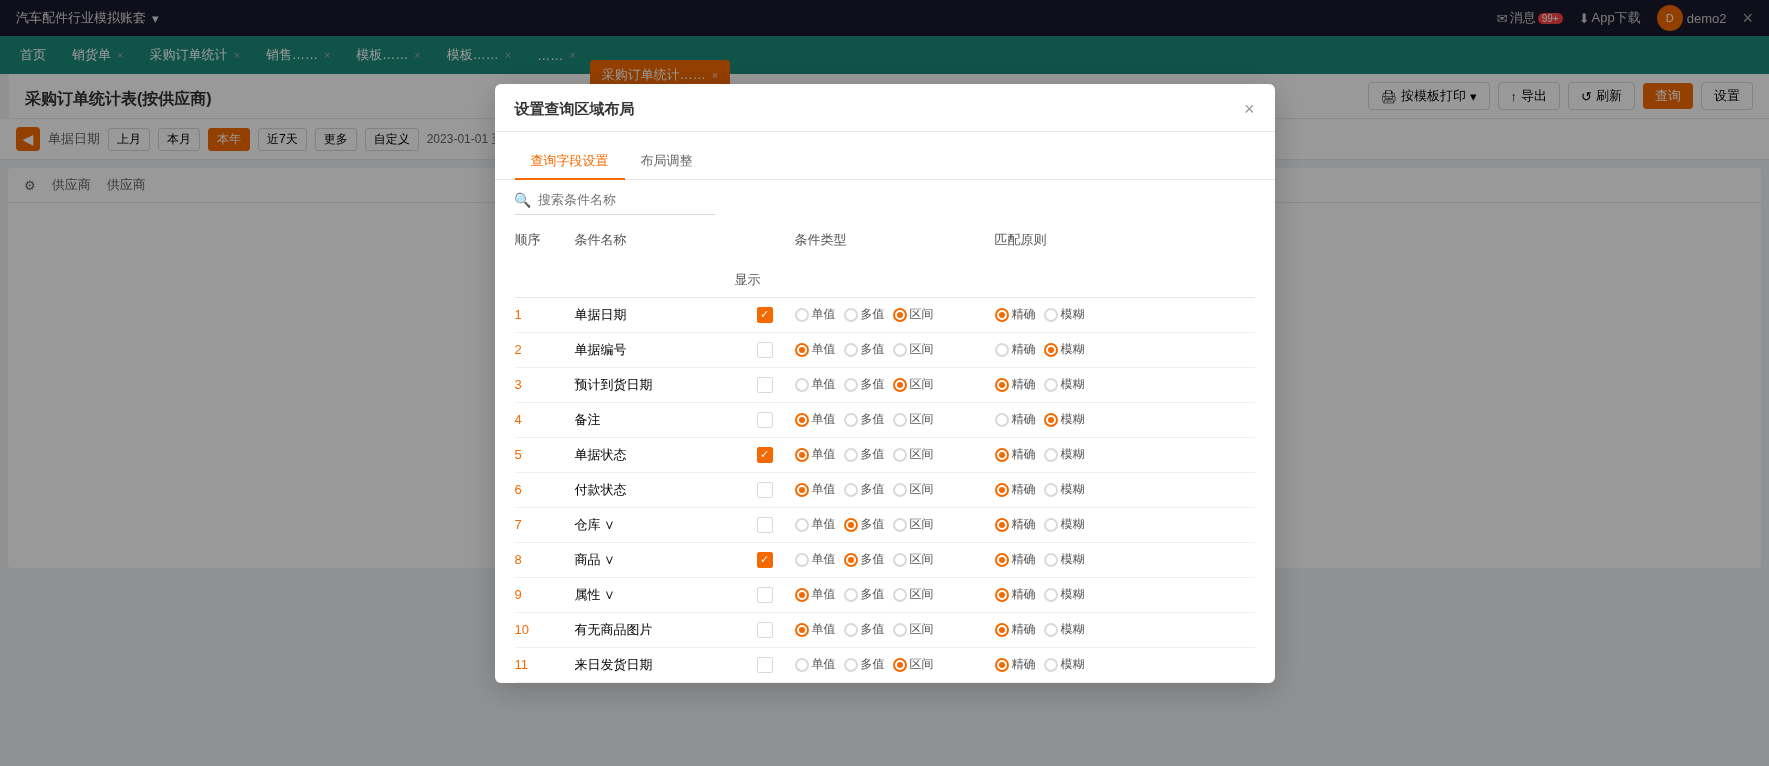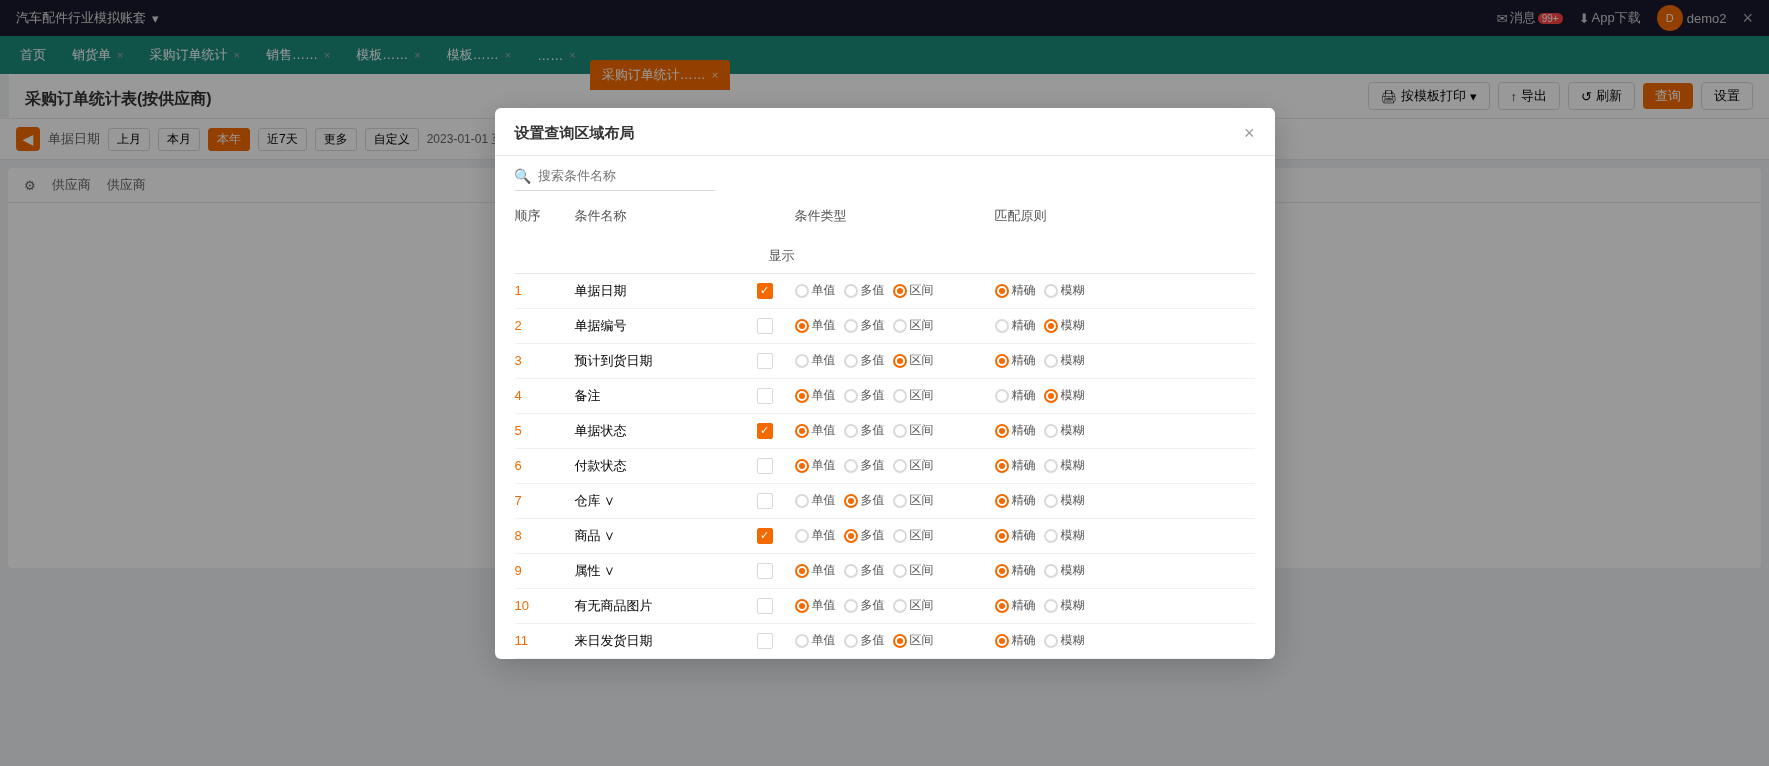--- a/index.html
+++ b/index.html
@@ -344,34 +344,42 @@
 </div>
 
 <div class="overlay">
   <div class="dialog">
 
     <div class="dialog-header">
       <span class="dialog-title">设置查询区域布局</span>
       <span class="dialog-close">×</span>
     </div>
 
+    <div class="dialog-tabs">
+      <div class="dialog-tab active">
+        <span>查询字段设置</span>
+      </div>
+      <div class="dialog-tab">
+        <span>布局调整</span>
+      </div>
+    </div>
 
     <div class="dialog-search">
       <div class="search-box">
         <span class="search-icon-char">🔍</span>
         <input type="text" placeholder="搜索条件名称" style="">
       </div>
     </div>
 
     <div class="dialog-table">
 
       <div class="dt-header">
         <div>顺序</div>
         <div>条件名称</div>
-        <div style="text-align:right;margin-top:40px;">显示</div>
+        <div style="text-align:left;margin-top:40px;">显示</div>
         <div>条件类型</div>
         <div>匹配原则</div>
       </div>
 
       <div id="table-rows-container">
           <div class="dt-row">
             <div class="dt-cell">
               <span style="color:#f56a00;font-weight:500;">1</span>
             </div>
             <div class="dt-cell">单据日期</div>

